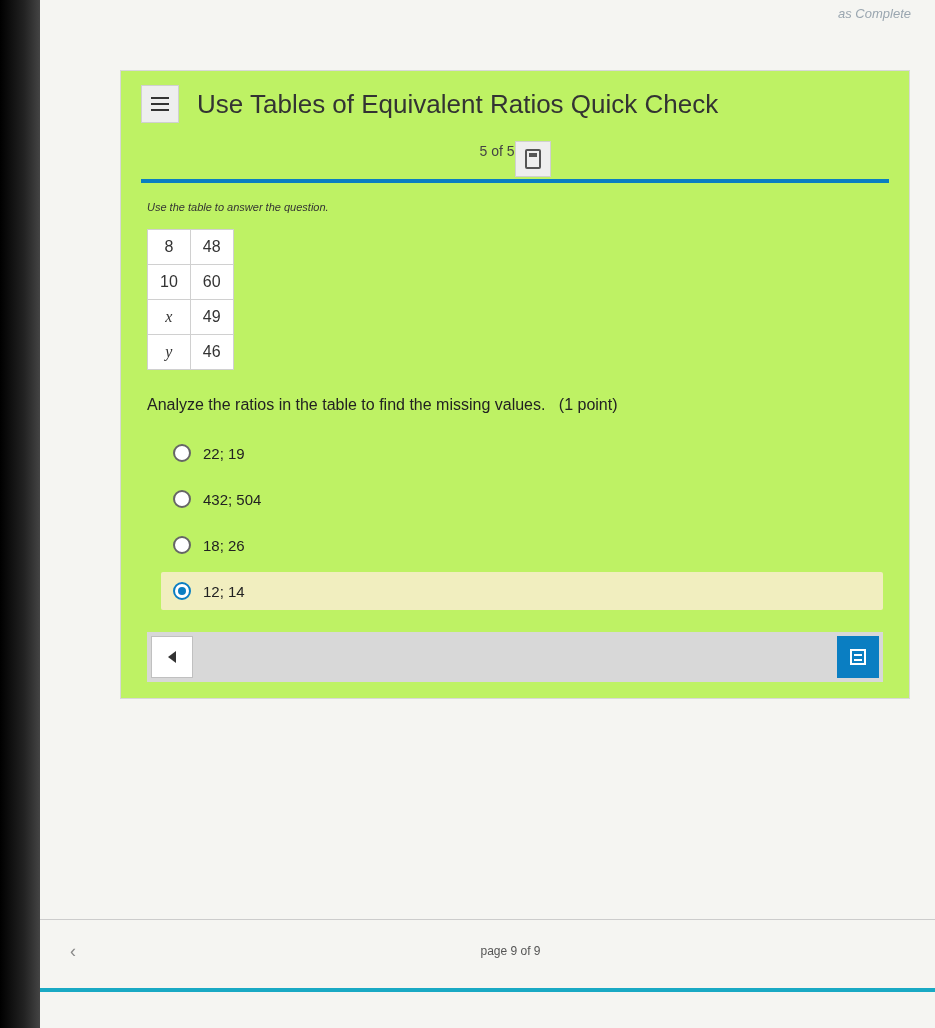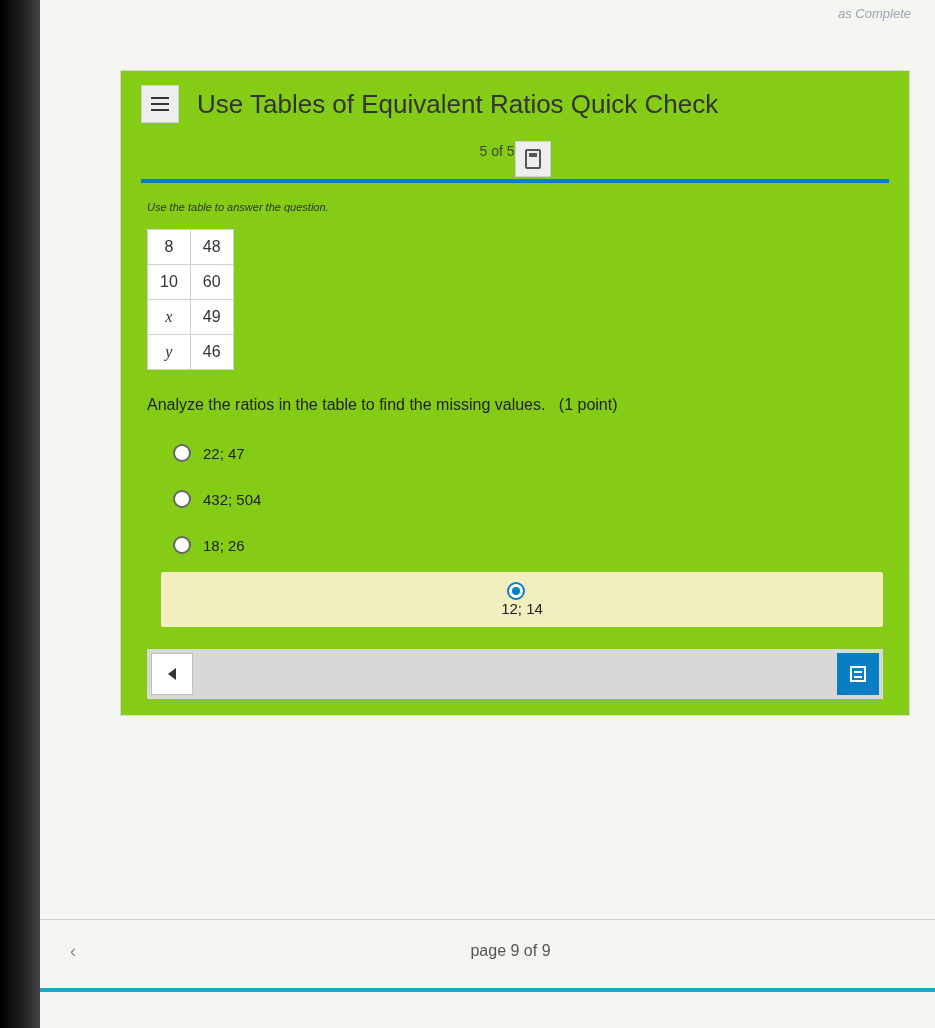--- a/index.html
+++ b/index.html
@@ -22,21 +22,21 @@
     top: 6px; right: 24px;
     font-size: 13px;
     color: #9aa6b0;
     font-style: italic;
   }
   .card {
     position: absolute;
     left: 120px;
     top: 70px;
     width: 790px;
-    background: #84cc16;
+    background: #bef264;
     border: 1px solid #d8d8d8;
     padding: 0;
   }
   .card-header {
     display: flex;
     align-items: center;
     padding: 14px 20px 6px 20px;
   }
   .menu-btn {
     width: 38px; height: 38px;
@@ -154,21 +154,20 @@
     width: 18px; height: 18px;
     border: 2px solid #666;
     border-radius: 50%;
     margin-right: 12px;
     flex-shrink: 0;
     position: relative;
     background: #fff;
   }
   .option.selected {
     background: #f1eebf;
-    flex-direction: column;
   }
   .option.selected .radio {
     border-color: #0a7ec2;
   }
   .option.selected .radio::after {
     content: "";
     position: absolute;
     top: 3px; left: 3px;
     width: 8px; height: 8px;
     background: #0a7ec2;
@@ -232,21 +231,21 @@
     align-items: center;
     justify-content: center;
     color: #888;
     font-size: 18px;
     cursor: pointer;
   }
   .page-label {
     flex: 1;
     text-align: center;
     color: #555;
-    font-size: 16px;
+    font-size: 12px;
   }
   .footer-underline {
     position: absolute;
     left: 40px; right: 0;
     bottom: 36px;
     height: 4px;
     background: #19a9c4;
   }
 </style>
 </head>
@@ -303,21 +302,21 @@
 
     <div class="prompt">
       <span>Analyze the ratios in the table to find the missing values.</span>
       <span>&nbsp;</span>
       <span class="points">(1 point)</span>
     </div>
 
     <div class="options" id="options">
         <div class="option">
           <span class="radio"></span>
-          <span>22; 47</span>
+          <span>22; 19</span>
         </div>
         <div class="option">
           <span class="radio"></span>
           <span>432; 504</span>
         </div>
         <div class="option">
           <span class="radio"></span>
           <span>18; 26</span>
         </div>
         <div class="option selected">

